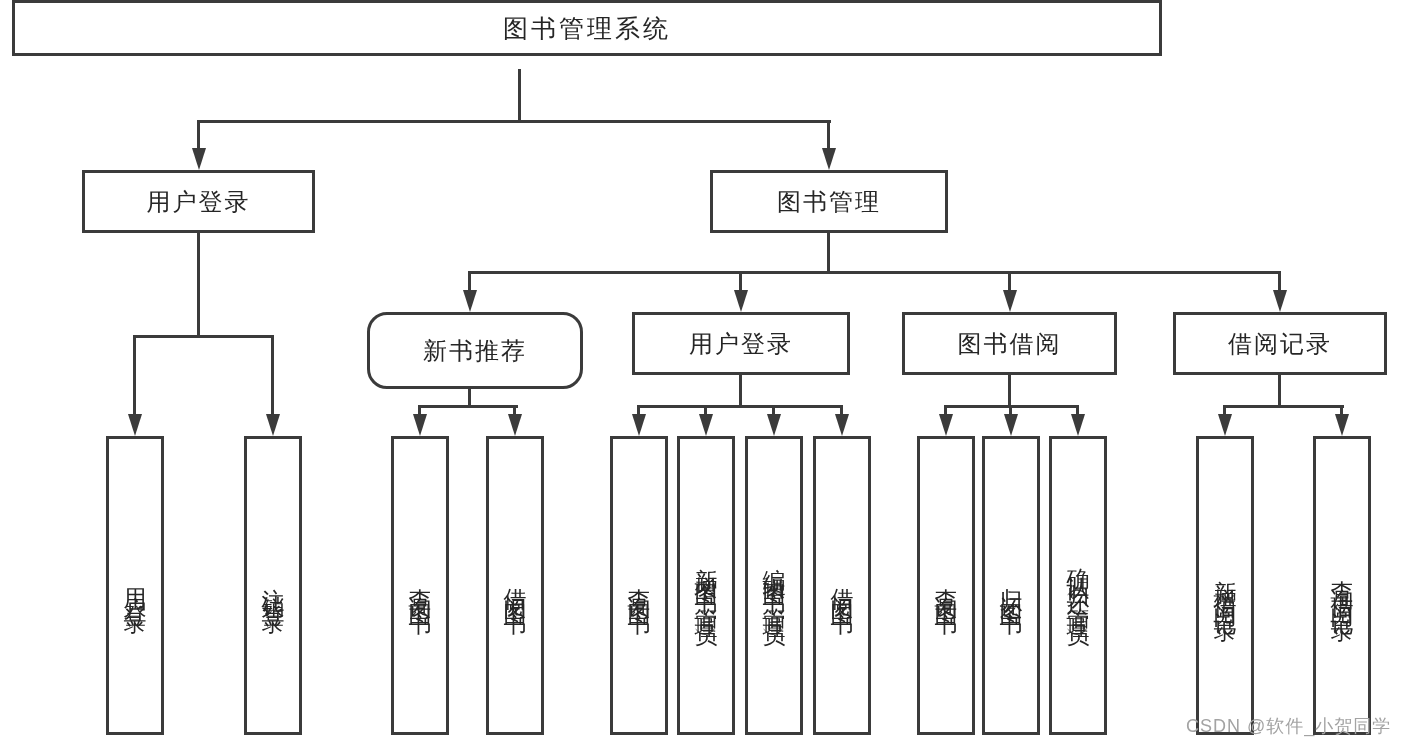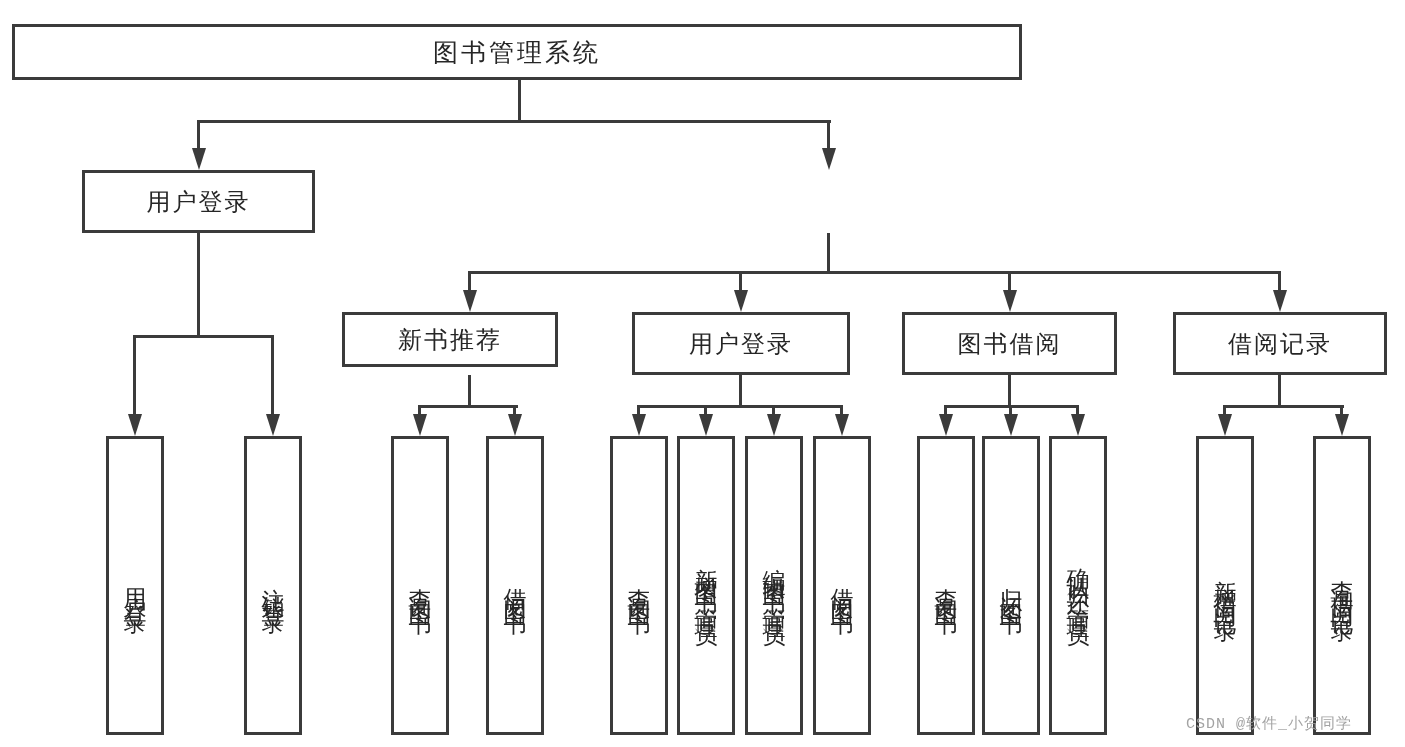--- a/index.html
+++ b/index.html
@@ -51,66 +51,68 @@
     border-right: 7px solid transparent;
     border-top: 22px solid #3b3b3b;
     display: block;
     z-index: 1;
   }
   .watermark {
     position: absolute;
     left: 1186px;
     top: 714px;
     color: #a3a3a3;
-    font-size: 15px;
+    font-size: 18px;
     letter-spacing: 1px;
     white-space: nowrap;
     z-index: 5;
-    font-family: Liberation Mono, monospace;
   }
 </style>
 </head>
 <body>
 
 <div class="canvas">
 
-  <div class="box" style="left:12px;top:24px;width:1010px;height:56px;">
+  <div class="box" style="left:12px;top:0;width:1150px;height:56px;">
     <span class="htext root-text">图书管理系统</span>
   </div>
 
   <i class="ln" style="left:518px;top:69px;width:3px;height:51px;"></i>
   <i class="ln" style="left:197px;top:120px;width:634px;height:3px;"></i>
   <i class="ln" style="left:197px;top:120px;width:3px;height:30px;"></i>
   <i class="ar" style="left:192px;top:148px;"></i>
   <i class="ln" style="left:827px;top:120px;width:3px;height:30px;"></i>
   <i class="ar" style="left:822px;top:148px;"></i>
 
   <div class="box" style="left:82px;top:170px;width:233px;height:63px;">
     <span class="htext">用户登录</span>
+  </div>
+  <div class="box" style="left:710px;top:170px;width:238px;height:63px;">
+    <span class="htext">图书管理</span>
   </div>
 
   <i class="ln" style="left:197px;top:233px;width:3px;height:102px;"></i>
   <i class="ln" style="left:133px;top:335px;width:141px;height:3px;"></i>
   <i class="ln" style="left:133px;top:335px;width:3px;height:81px;"></i>
   <i class="ar" style="left:128px;top:414px;"></i>
   <i class="ln" style="left:271px;top:335px;width:3px;height:81px;"></i>
   <i class="ar" style="left:266px;top:414px;"></i>
 
   <i class="ln" style="left:827px;top:233px;width:3px;height:41px;"></i>
   <i class="ln" style="left:468px;top:271px;width:813px;height:3px;"></i>
   <i class="ln" style="left:468px;top:274px;width:3px;height:18px;"></i>
   <i class="ar" style="left:463px;top:290px;"></i>
   <i class="ln" style="left:739px;top:274px;width:3px;height:18px;"></i>
   <i class="ar" style="left:734px;top:290px;"></i>
   <i class="ln" style="left:1008px;top:274px;width:3px;height:18px;"></i>
   <i class="ar" style="left:1003px;top:290px;"></i>
   <i class="ln" style="left:1278px;top:274px;width:3px;height:18px;"></i>
   <i class="ar" style="left:1273px;top:290px;"></i>
 
-  <div class="box" style="left:342px;top:312px;width:216px;height:55px;">
+  <div class="box" style="left:367px;top:312px;width:216px;height:77px;border-radius:20px;">
     <span class="htext">新书推荐</span>
   </div>
   <div class="box" style="left:632px;top:312px;width:218px;height:63px;">
     <span class="htext">用户登录</span>
   </div>
   <div class="box" style="left:902px;top:312px;width:215px;height:63px;">
     <span class="htext">图书借阅</span>
   </div>
   <div class="box" style="left:1173px;top:312px;width:214px;height:63px;">
     <span class="htext">借阅记录</span>

